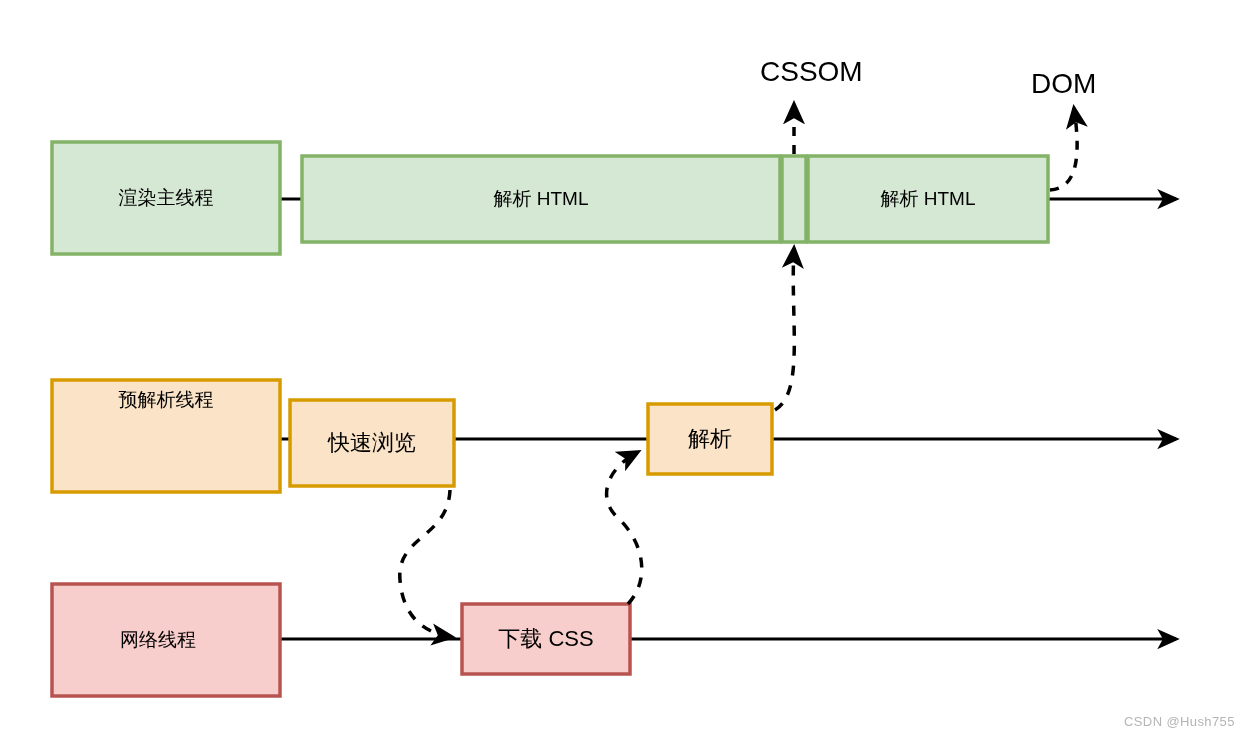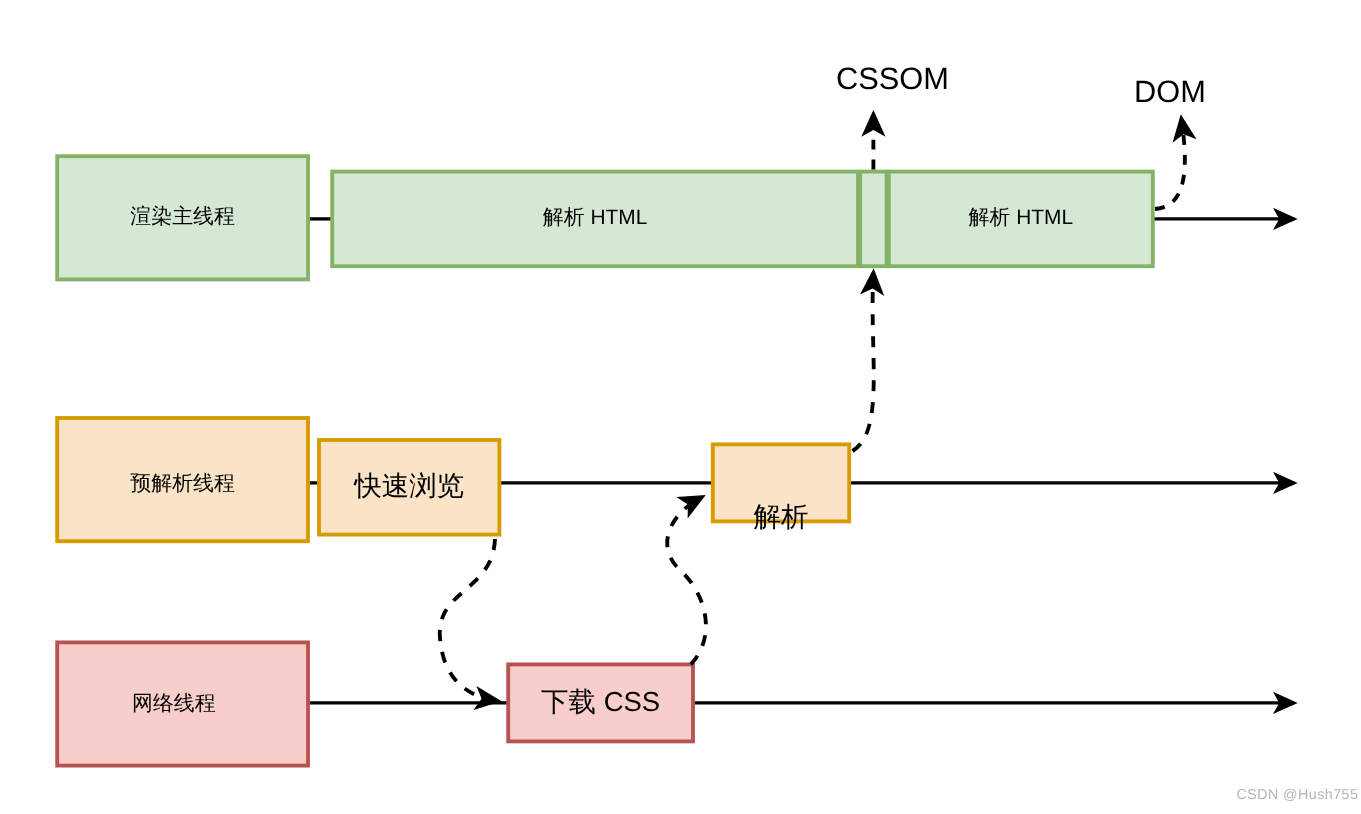--- a/index.html
+++ b/index.html
@@ -29,21 +29,21 @@
     display: flex;
     align-items: center;
     justify-content: center;
     color: #000000;
     font-size: 19px;
     line-height: 1.1;
     white-space: nowrap;
     pointer-events: none;
   }
   .node-label.small {
-    font-size: 25px;
+    font-size: 22px;
   }
   .axis-label {
     position: absolute;
     color: #000000;
     font-size: 28px;
     white-space: nowrap;
   }
   .watermark {
     position: absolute;
     color: #b5b5b5;
@@ -94,31 +94,31 @@
 
     <path d="M 775 410 C 805 392 790 320 794 248" fill="none" stroke="#000000" stroke-width="3.5" stroke-dasharray="10 10" marker-end="url(#arrowDash)"></path>
 
     <path d="M 450 490 C 448 538 396 536 400 580 C 403 620 428 634 452 637" fill="none" stroke="#000000" stroke-width="3.5" stroke-dasharray="10 10" marker-end="url(#arrowDash)"></path>
 
     <path d="M 628 604 C 652 578 642 540 618 518 C 598 500 604 470 638 452" fill="none" stroke="#000000" stroke-width="3.5" stroke-dasharray="10 10" marker-end="url(#arrowDash)"></path>
   </svg>
 
   <div class="node-label" style="left:52px; top:142px; width:228px; height:112px;">渲染主线程</div>
 
-  <div class="node-label" style="left:52px; top:396px; width:228px; height:88px;">预解析线程</div>
+  <div class="node-label" style="left:52px; top:356px; width:228px; height:88px;">预解析线程</div>
 
   <div class="node-label" style="left:52px; top:584px; width:212px; height:112px;">网络线程</div>
 
   <div class="node-label" style="left:302px; top:156px; width:478px; height:86px;">解析 HTML</div>
 
   <div class="node-label" style="left:808px; top:156px; width:240px; height:86px;">解析 HTML</div>
 
   <div class="node-label small" style="left:290px; top:400px; width:164px; height:86px;">快速浏览</div>
 
-  <div class="node-label small" style="left:648px; top:404px; width:124px; height:70px;margin-top:32px;">解析</div>
+  <div class="node-label small" style="left:648px; top:404px; width:124px; height:70px;">解析</div>
 
   <div class="node-label small" style="left:462px; top:604px; width:168px; height:70px;">下载 CSS</div>
 
   <div class="axis-label" style="left:738px; top:56px;margin-left:22px;">CSSOM</div>
 
   <div class="axis-label" style="left:1031px; top:56px;margin-top:12px;">DOM</div>
 
   <div class="watermark" style="left:1124px; top:714px;">CSDN @Hush755</div>
 
 </div>

